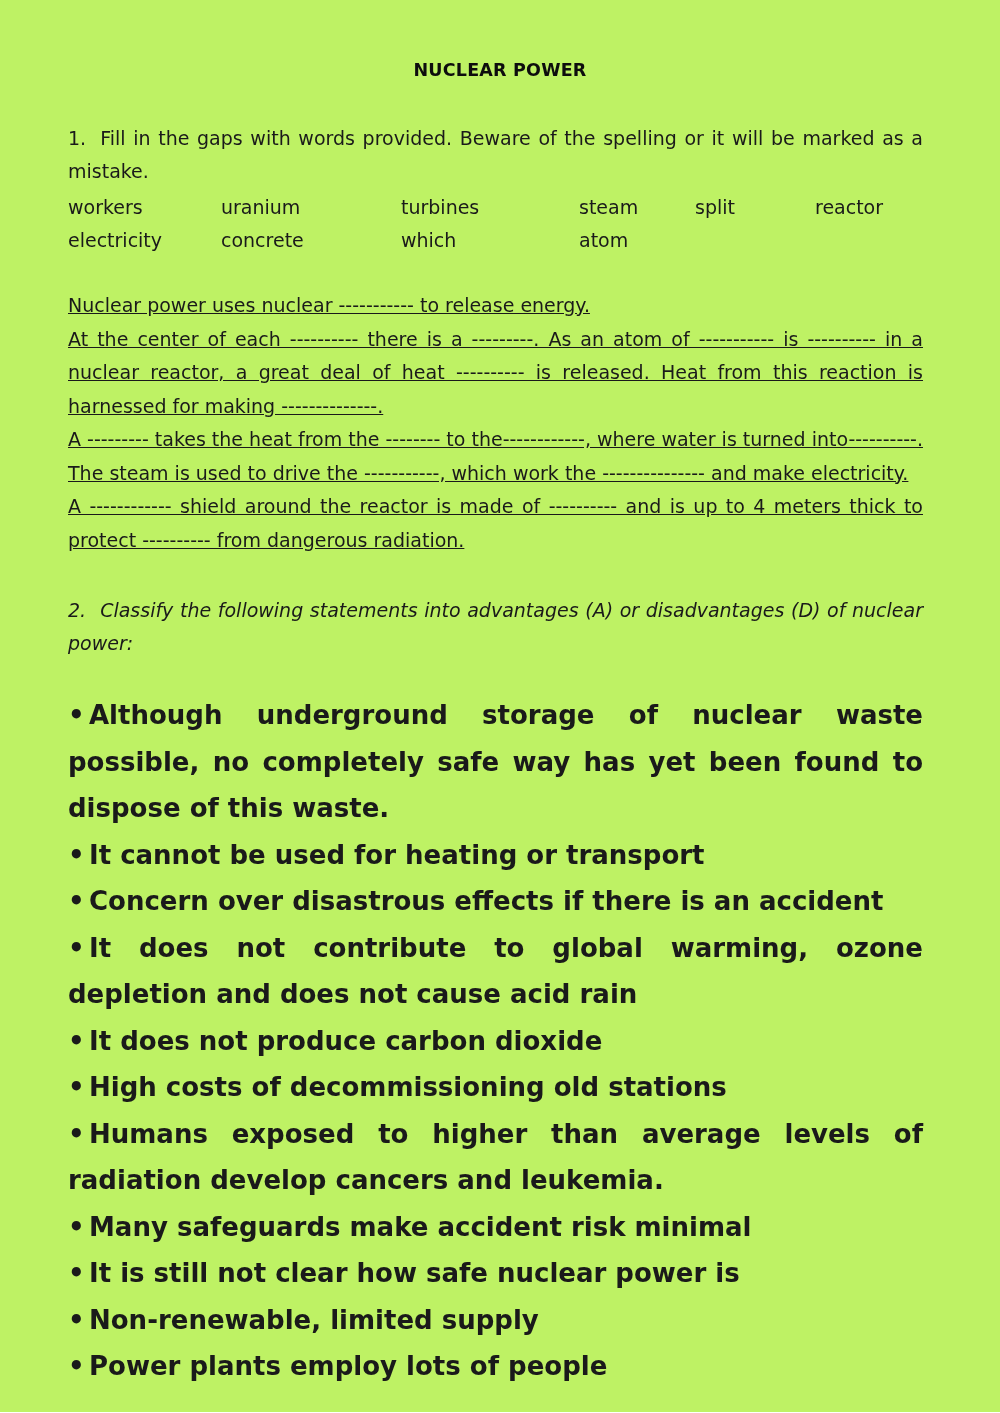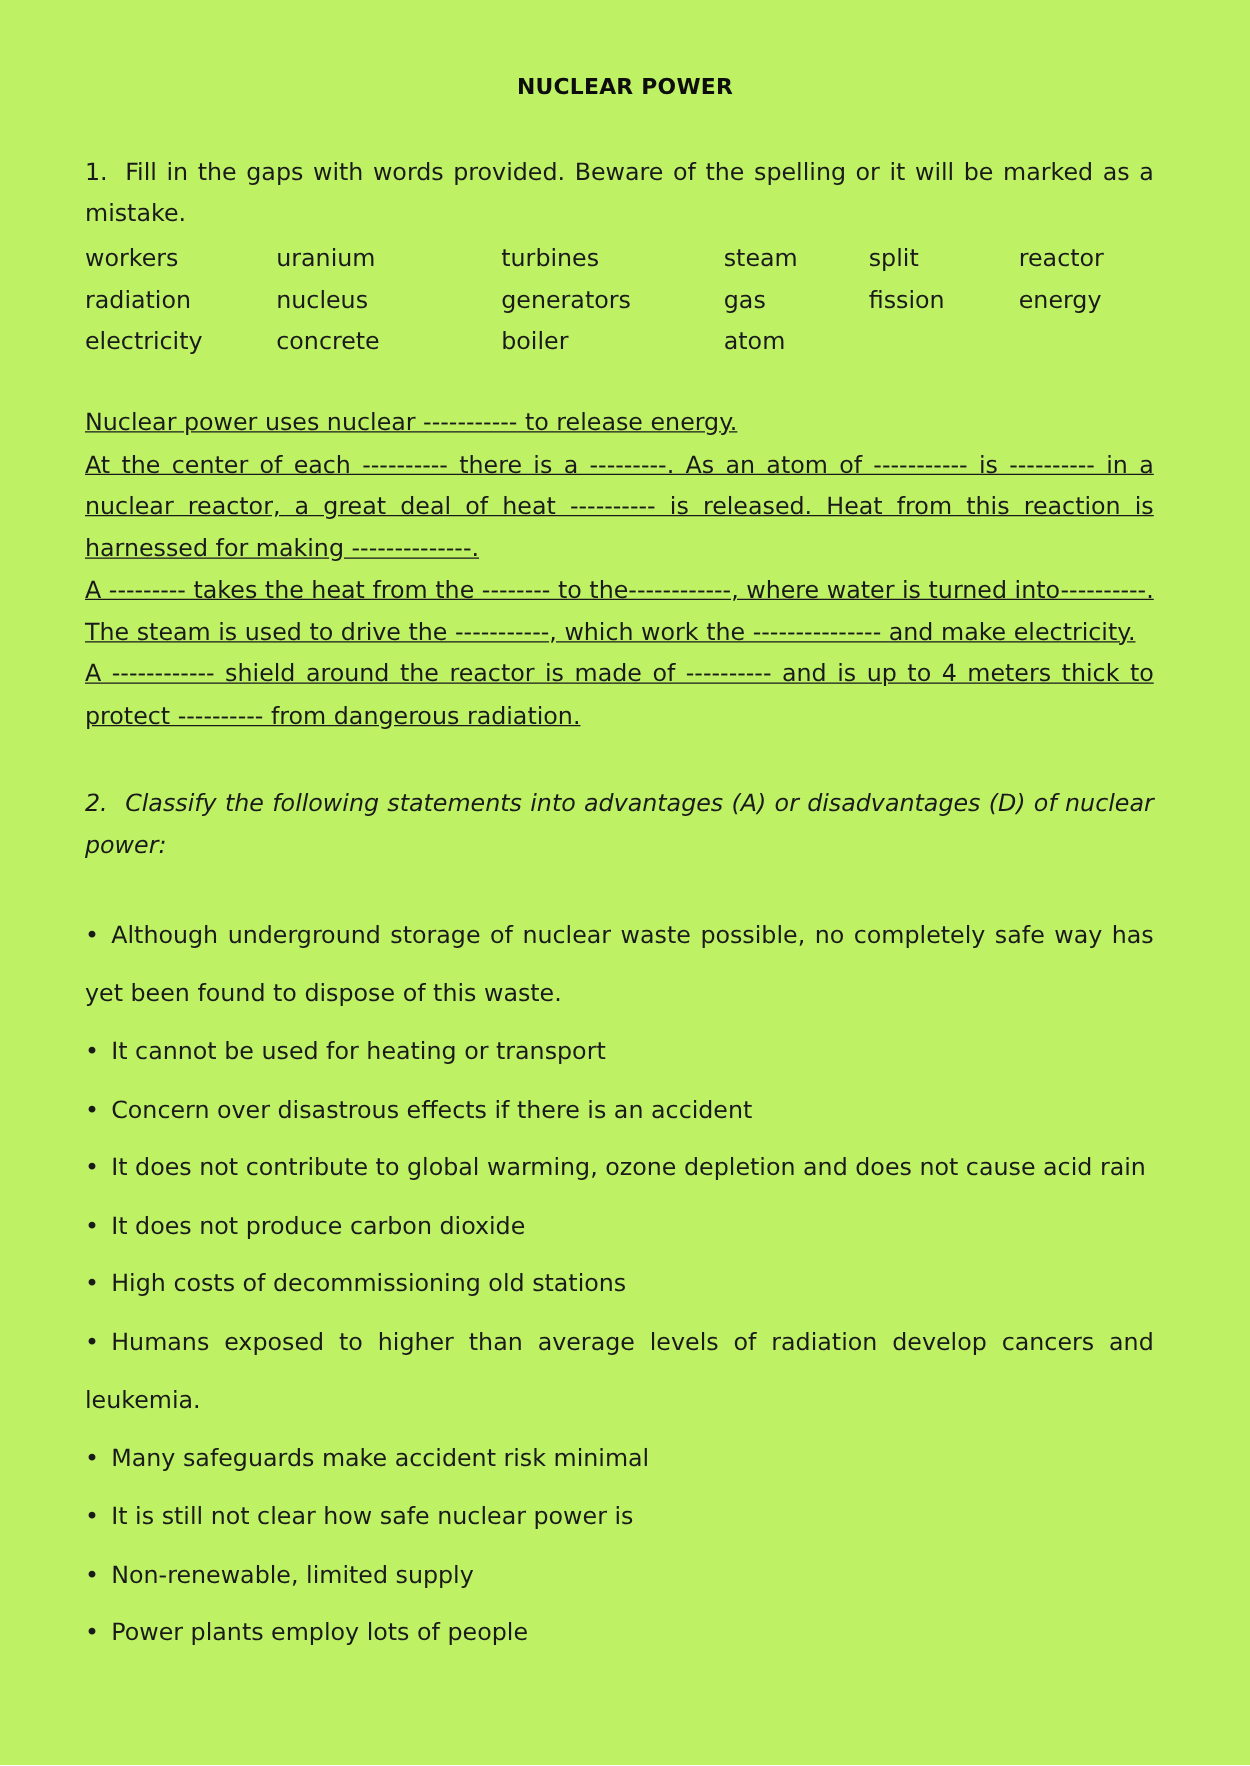--- a/index.html
+++ b/index.html
@@ -91,28 +91,29 @@
   .instruction2 {
     margin-top: 37px;
     font-style: italic;
   }
   .statements {
     margin-top: 32px;
     padding: 0;
     list-style: none;
   }
   .statements li {
-    font-size: 19px;
+    font-size: 26px;
     line-height: 46.5px;
     margin: 0 0 0 0;
     padding-left: 0;
     position: relative;
     text-align: justify;
     text-justify: inter-word;
     color: #1a1a1a;
+    font-weight: bold;
   }
   .statements li .bullet {
     display: inline-block;
     width: 21px;
     margin-left: -22px;
     color: #1a1a1a;
   }
   .statements li .stxt {
     display: inline;
   }
@@ -135,31 +136,23 @@
       <tbody>
         <tr>
           <td class="c0">workers</td>
           <td class="c1">uranium</td>
           <td class="c2">turbines</td>
           <td class="c3">steam</td>
           <td class="c4">split</td>
           <td class="c5">reactor</td>
         </tr>
         <tr>
-          <td class="c0">radiation</td>
-          <td class="c1">nucleus</td>
-          <td class="c2">generators</td>
-          <td class="c3">gas</td>
-          <td class="c4">fission</td>
-          <td class="c5">energy</td>
-        </tr>
-        <tr>
           <td class="c0">electricity</td>
           <td class="c1">concrete</td>
-          <td class="c2">boiler</td>
+          <td class="c2">which</td>
           <td class="c3">atom</td>
           <td class="c4"></td>
           <td class="c5"></td>
         </tr>
       </tbody>
     </table>
 
     <div class="gap-passage">
       <p class="gap-line last-line">Nuclear power uses nuclear ----------- to release energy.</p>
       <p class="gap-line">At the center of each ---------- there is a ---------. As an atom of ----------- is ---------- in a nuclear reactor, a great deal of heat ---------- is released. Heat from this reaction is harnessed for making --------------.</p>

